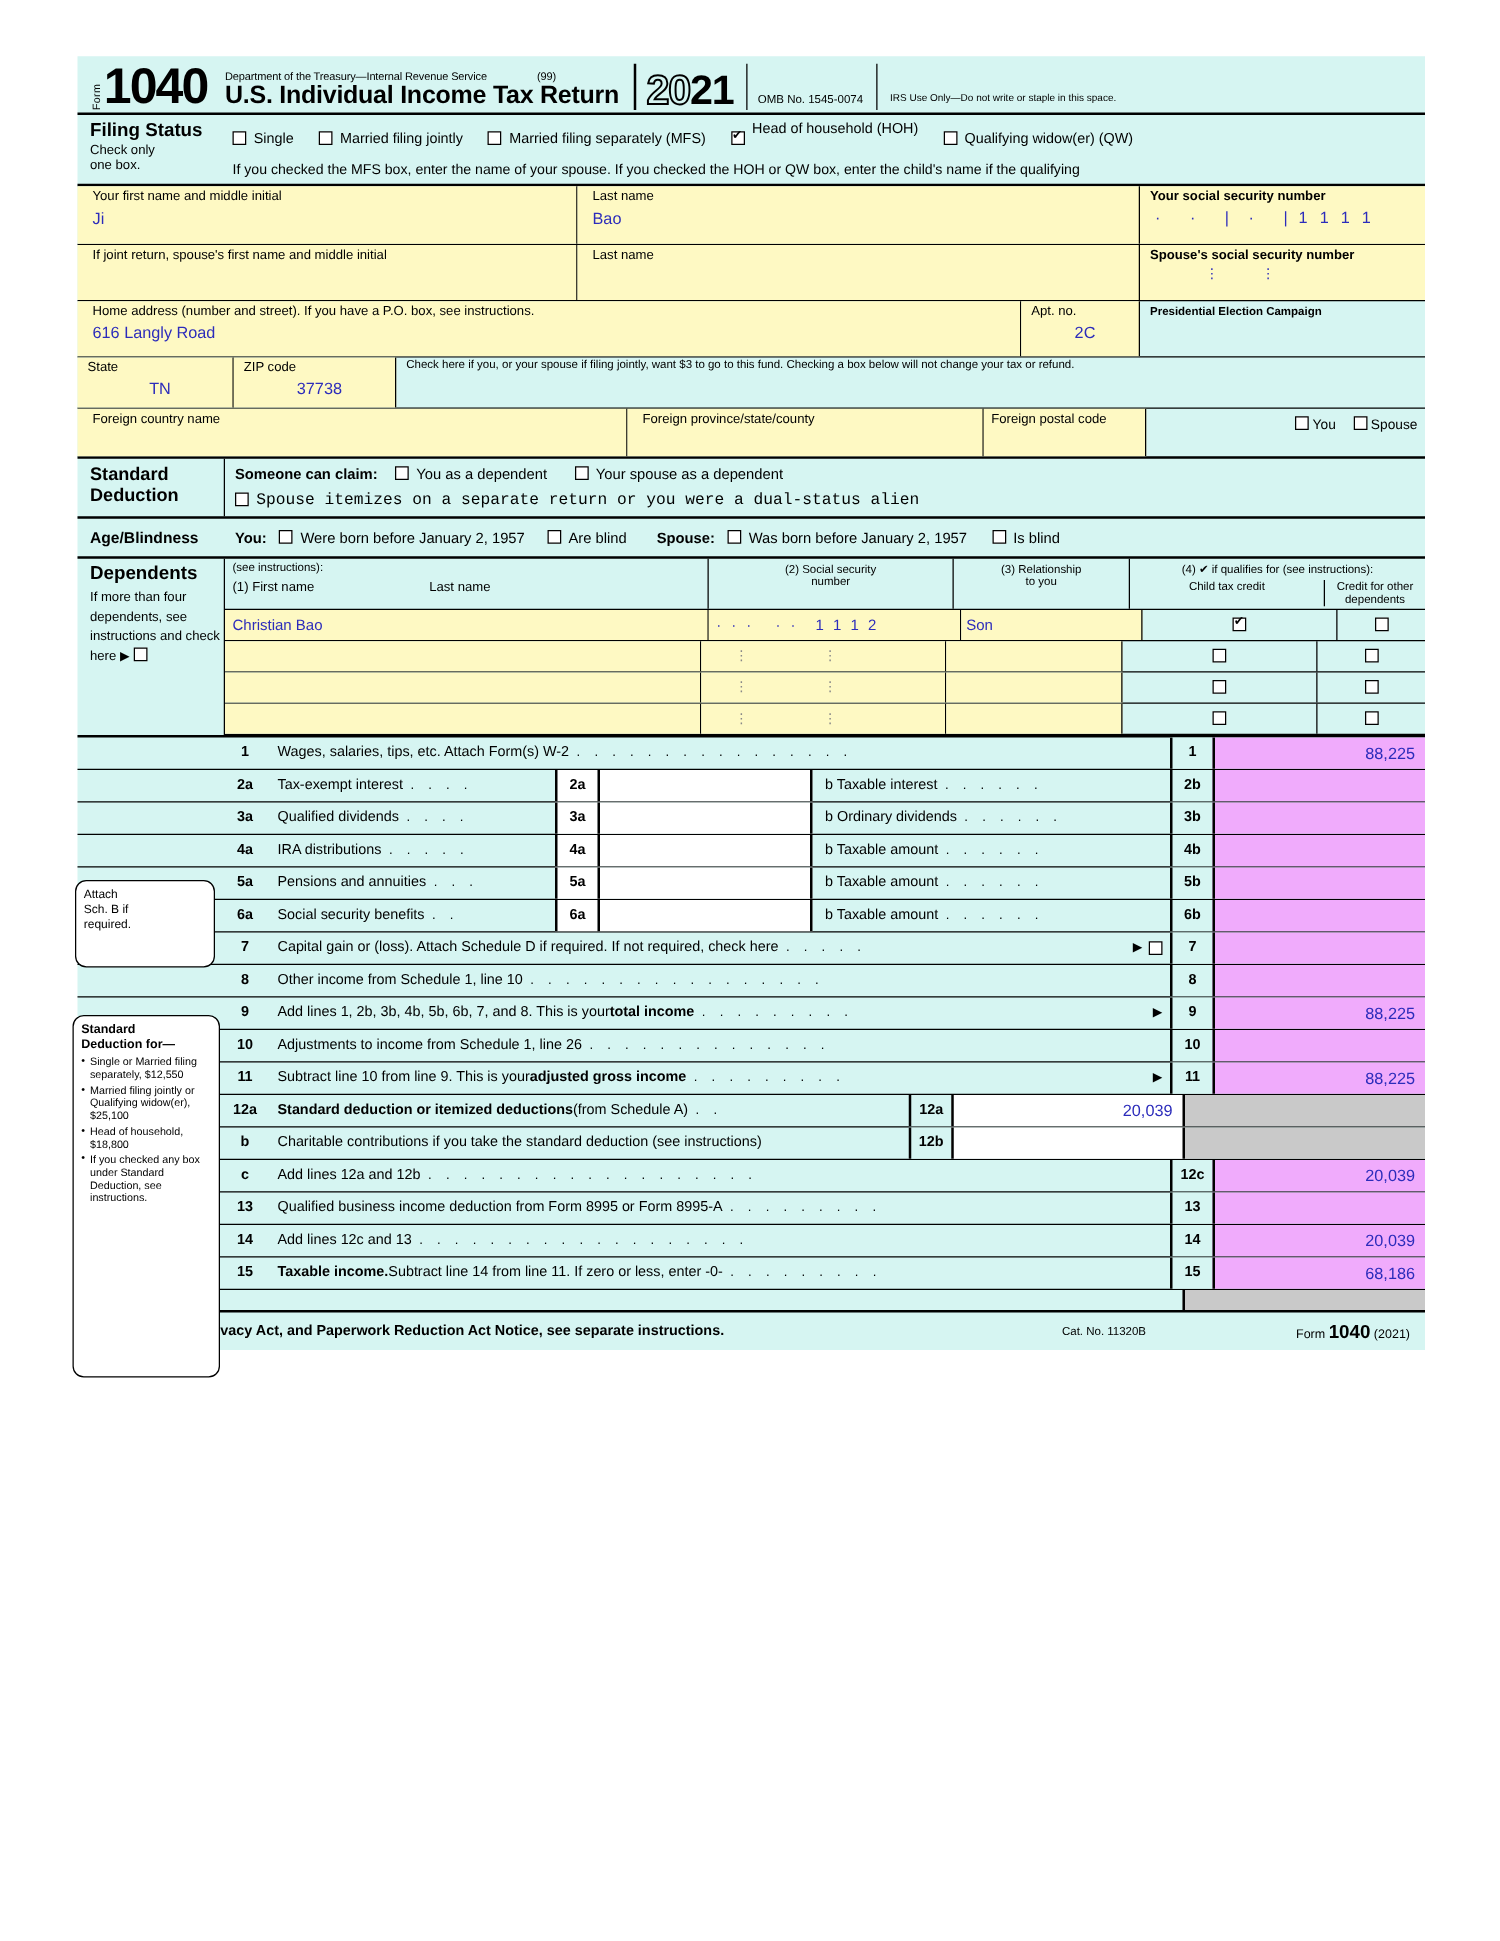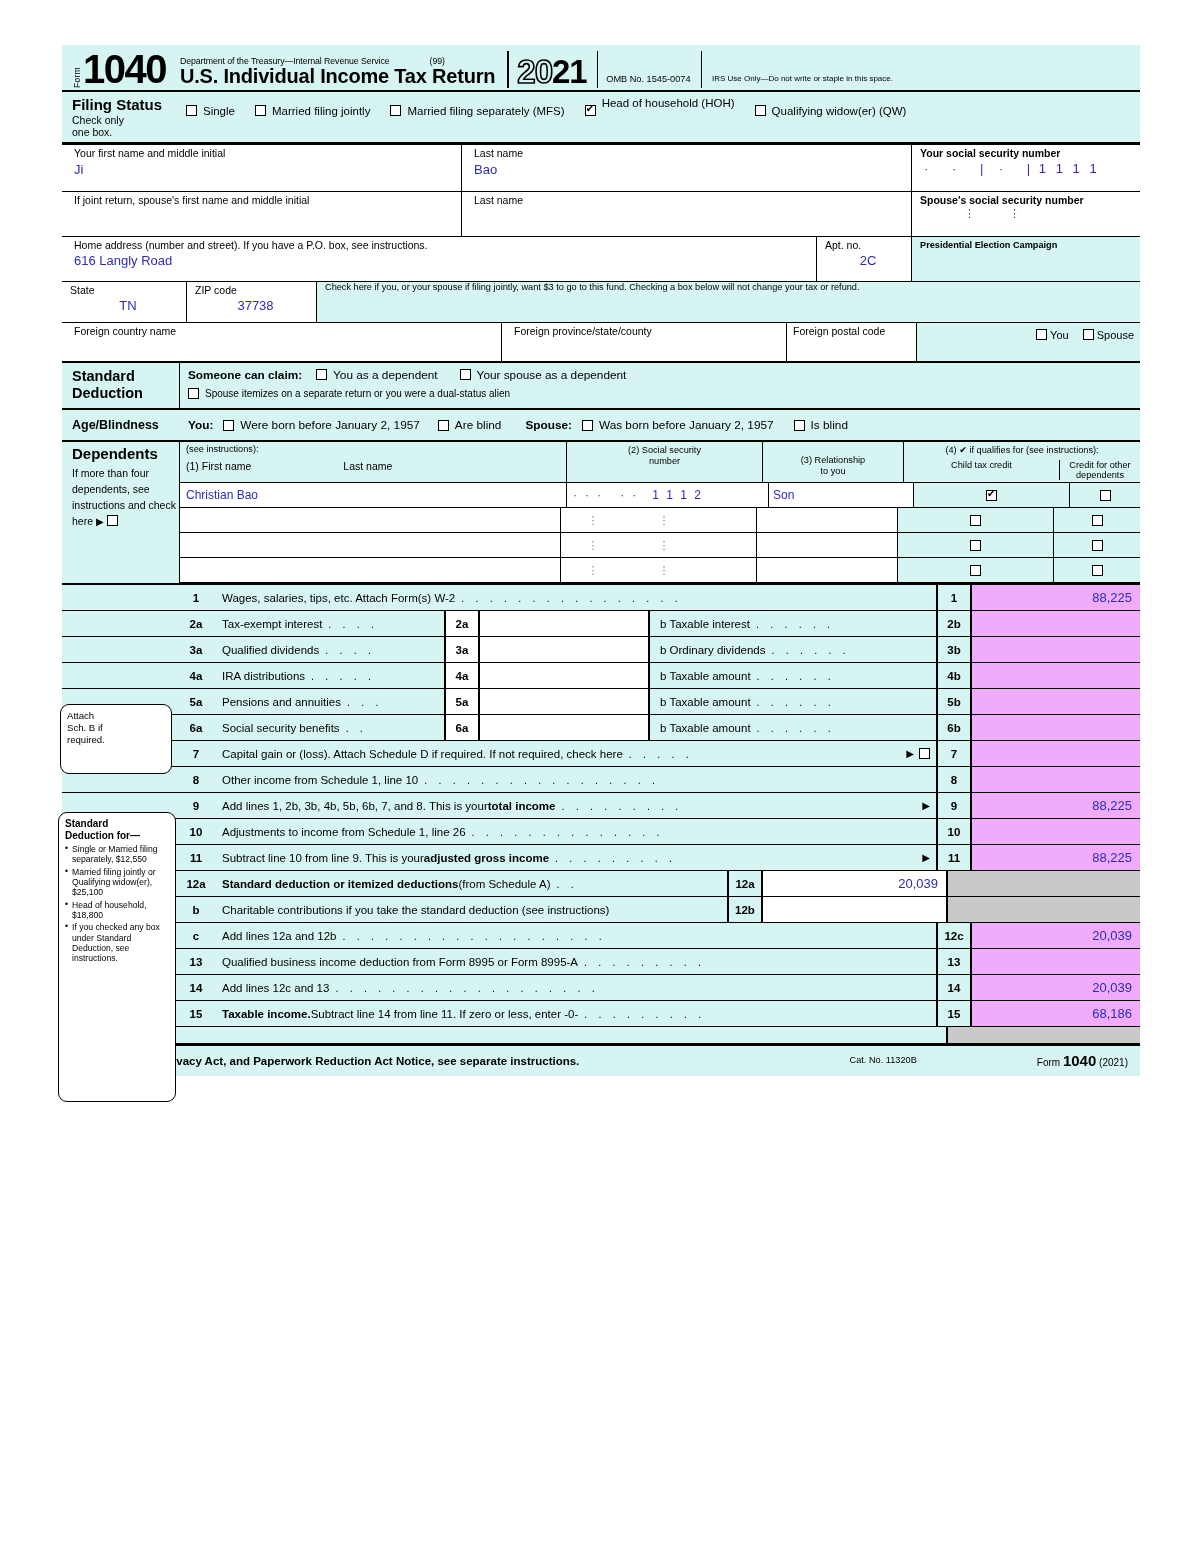--- a/index.html
+++ b/index.html
@@ -9,21 +9,21 @@
         border:0;box-sizing:border-box;}
   
   .r{display:flex;}
   .cell{box-sizing:border-box;position:relative;}
   .lbl{font-size:10.5px;color:#000;line-height:1.12;}
   .lbl-sm{font-size:9.2px;color:#000;line-height:1.12;}
   .lbl-xs{font-size:8px;color:#000;line-height:1.12;}
   .val{color:#2c2cbb;font-size:13px;}
   .val-sm{color:#2c2cbb;font-size:12px;}
   .b{font-weight:bold;}
-  .white{background:#ffffff;}
+  .white{background:#fef9c3;}
   .grey{background:#c9c9c9;}
   
   .cb{display:inline-block;width:11px;height:11px;border:1.3px solid #000;
       background:#fff;vertical-align:-1px;position:relative;box-sizing:border-box;}
   .cb.on::after{content:"✔";position:absolute;left:0px;top:-3px;font-size:10px;color:#000;line-height:11px;}
   
   .hr{height:2.2px;background:#000;}
   
   .hdr{display:flex;align-items:flex-end;padding:6px 0 2px 10px;}
   .formword{font-size:8.5px;writing-mode:vertical-rl;transform:rotate(180deg);
@@ -94,20 +94,21 @@
           <span style="margin:0 20px 0 6px;">Single</span>
           <span class="cb"></span>
           <span style="margin:0 20px 0 6px;">Married filing jointly</span>
           <span class="cb"></span>
           <span style="margin:0 20px 0 6px;">Married filing separately (MFS)</span>
           <span class="cb on"></span>
           <span style="margin:0 20px 16px 6px;">Head of household (HOH)</span>
           <span class="cb"></span>
           <span style="margin:0 0 0 6px;">Qualifying widow(er) (QW)</span>
         </div>
+        <div class="lbl" style="font-size:11.3px;margin-top:5px;">If you checked the MFS box, enter the name of your spouse. If you checked the HOH or QW box, enter the child's name if the qualifying</div>
       </div>
     </div>
     <div class="hr"></div>
 
     <div class="r" style="border-bottom:1.5px solid #000;">
       <div class="cell white" style="width:400px;height:46px;padding:3px 0 0 12px;border-right:1.5px solid #000;">
         <div class="lbl">Your first name and middle initial</div>
         <div class="val" style="margin-top:3px;">Ji</div>
       </div>
       <div class="cell white" style="width:450px;height:46px;padding:3px 0 0 12px;border-right:1.5px solid #000;">
@@ -189,21 +190,21 @@
         <div style="font-size:14.5px;font-weight:bold;line-height:1.2;">Deduction</div>
       </div>
       <div class="cell" style="flex:1;padding:5px 0 6px 8px;">
         <div style="font-size:11.8px;display:flex;align-items:center;">
           <span class="b">Someone can claim:</span>
           <span class="cb" style="margin-left:14px;"></span>
           <span style="margin-left:6px;">You as a dependent</span>
           <span class="cb" style="margin-left:22px;"></span>
           <span style="margin-left:6px;">Your spouse as a dependent</span>
         </div>
-        <div style="font-size:10px;margin-top:6px;display:flex;align-items:center;">
+        <div style="font-size:13px;margin-top:6px;display:flex;align-items:center;font-family:Liberation Mono, monospace;">
           <span class="cb"></span>
           <span style="margin-left:6px;">Spouse itemizes on a separate return or you were a dual-status alien</span>
         </div>
       </div>
     </div>
 
     <div class="r" style="border-bottom:2.2px solid #000;align-items:center;height:30px;">
       <div class="cell b" style="width:118px;padding-left:10px;font-size:12.5px;">Age/Blindness</div>
       <div class="cell" style="flex:1;padding-left:8px;font-size:11.8px;display:flex;align-items:center;">
         <span class="b">You:</span>
@@ -231,21 +232,21 @@
             <div class="lbl-sm">(see instructions):</div>
             <div style="display:flex;margin-top:5px;font-size:10.5px;">
               <span>(1) First name</span>
               <span style="margin-left:92px;">Last name</span>
             </div>
           </div>
           <div style="width:195px;border-right:1.5px solid #000;text-align:center;padding-top:3px;">
             <div class="lbl-sm">(2) Social security</div>
             <div class="lbl-sm">number</div>
           </div>
-          <div style="width:140px;border-right:1.5px solid #000;text-align:center;padding-top:13px;">
+          <div style="width:140px;border-right:1.5px solid #000;text-align:center;padding-top:3px;">
             <div class="lbl-sm">(3) Relationship</div>
             <div class="lbl-sm">to you</div>
           </div>
           <div style="flex:1;">
             <div class="lbl-sm" style="text-align:center;padding-top:3px;">(4) ✔ if qualifies for (see instructions):</div>
             <div style="display:flex;margin-top:4px;">
               <div style="width:155px;border-right:1.5px solid #000;text-align:center;" class="lbl-sm">Child tax credit</div>
               <div style="flex:1;text-align:center;" class="lbl-sm">Credit for other dependents</div>
             </div>
           </div>

